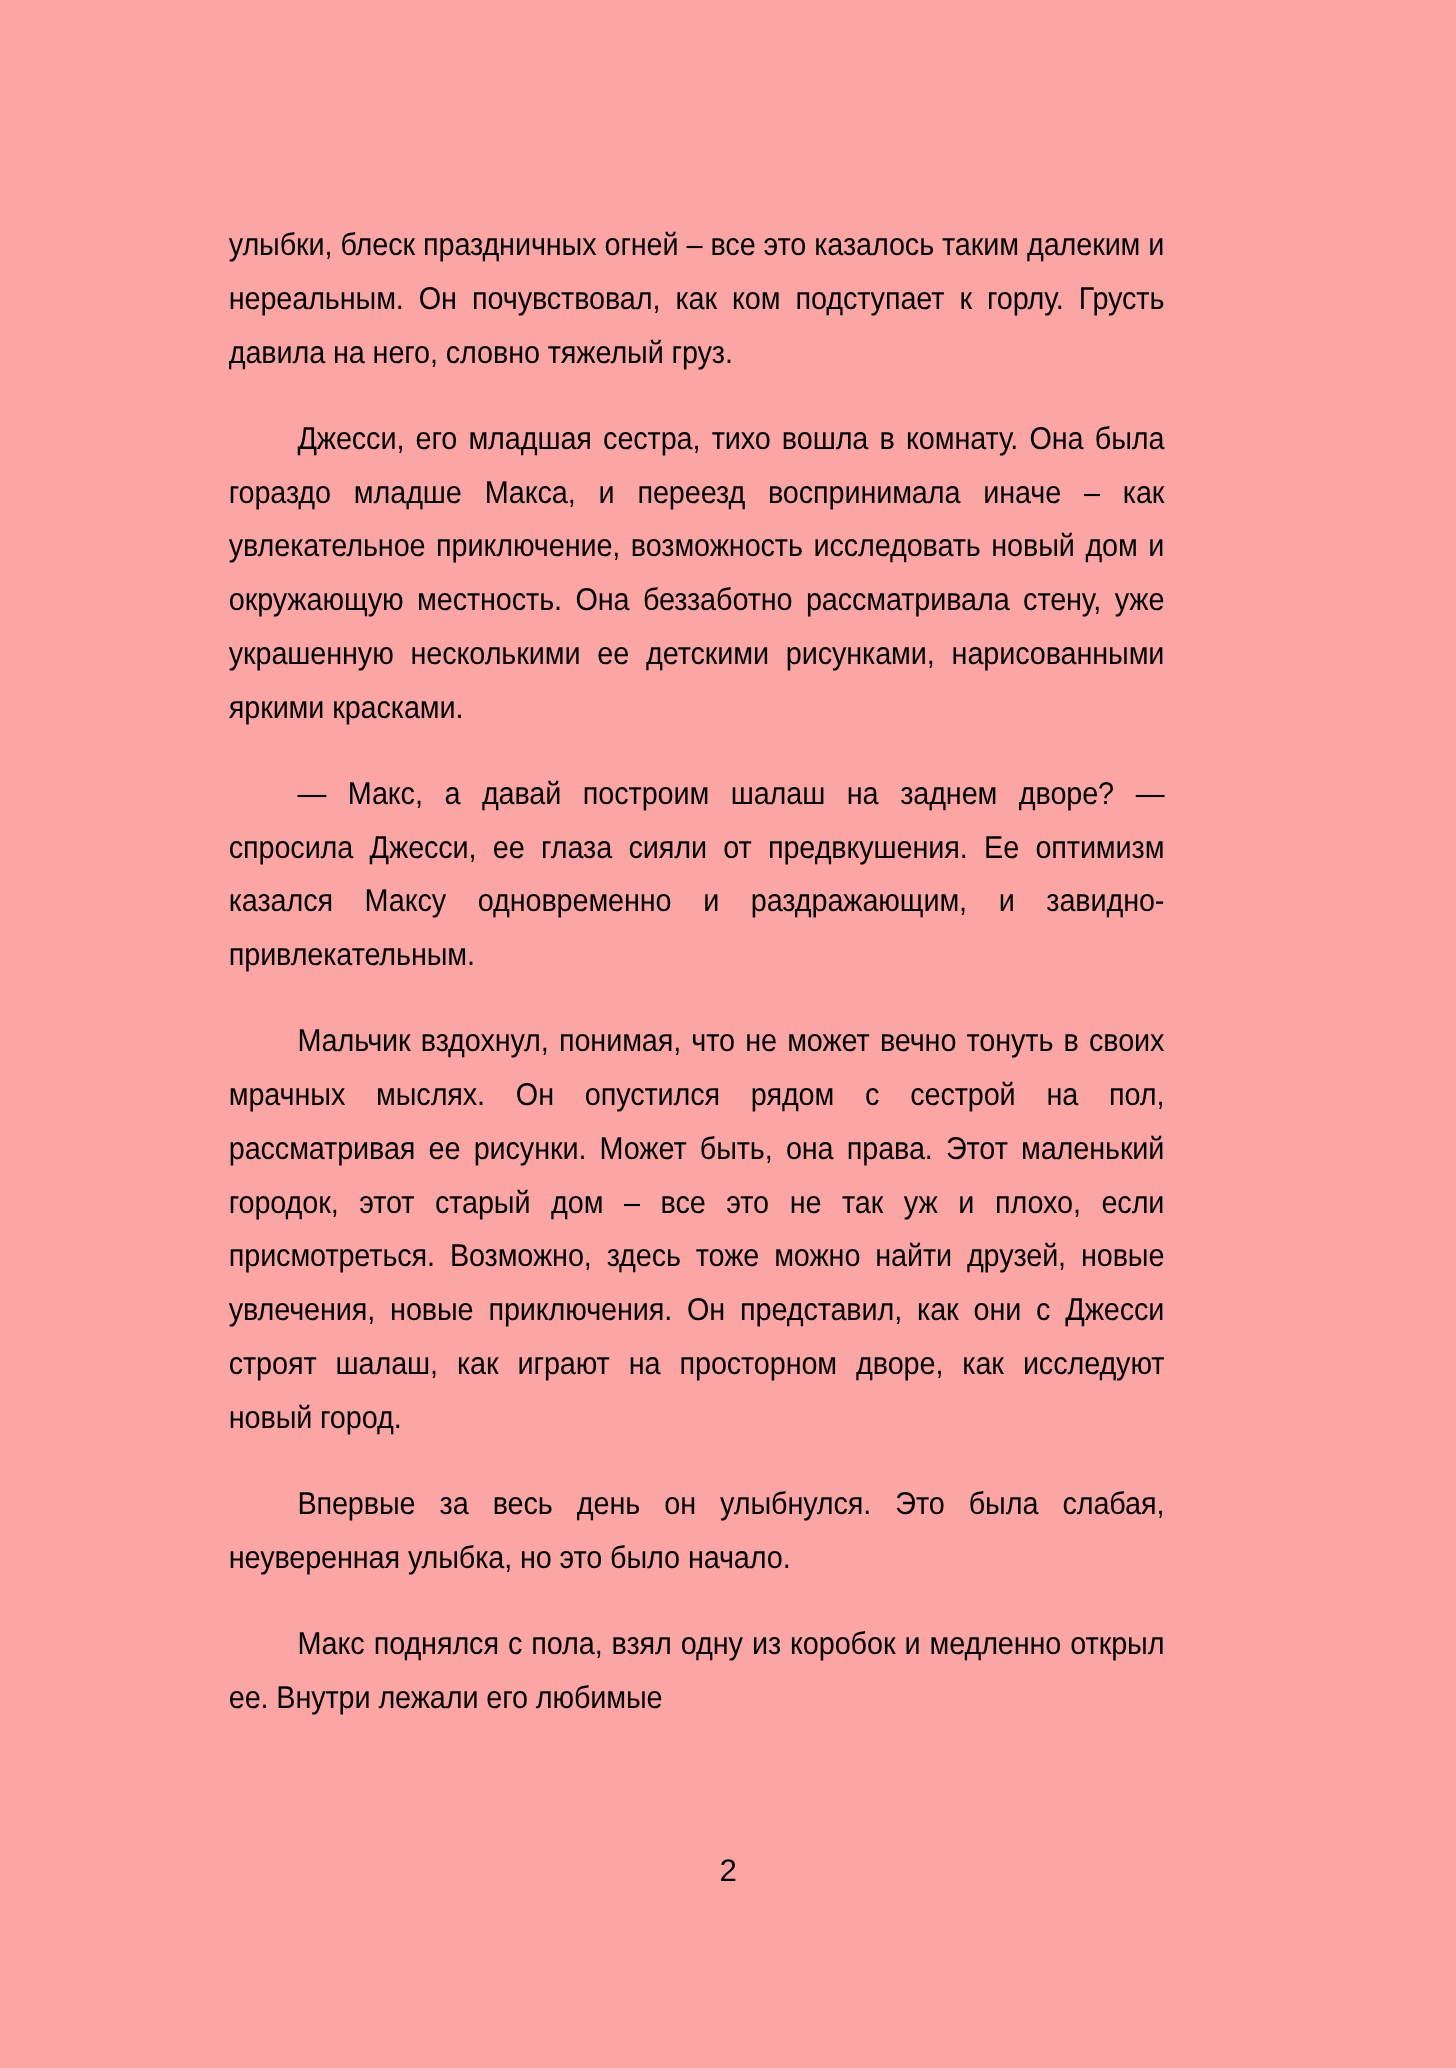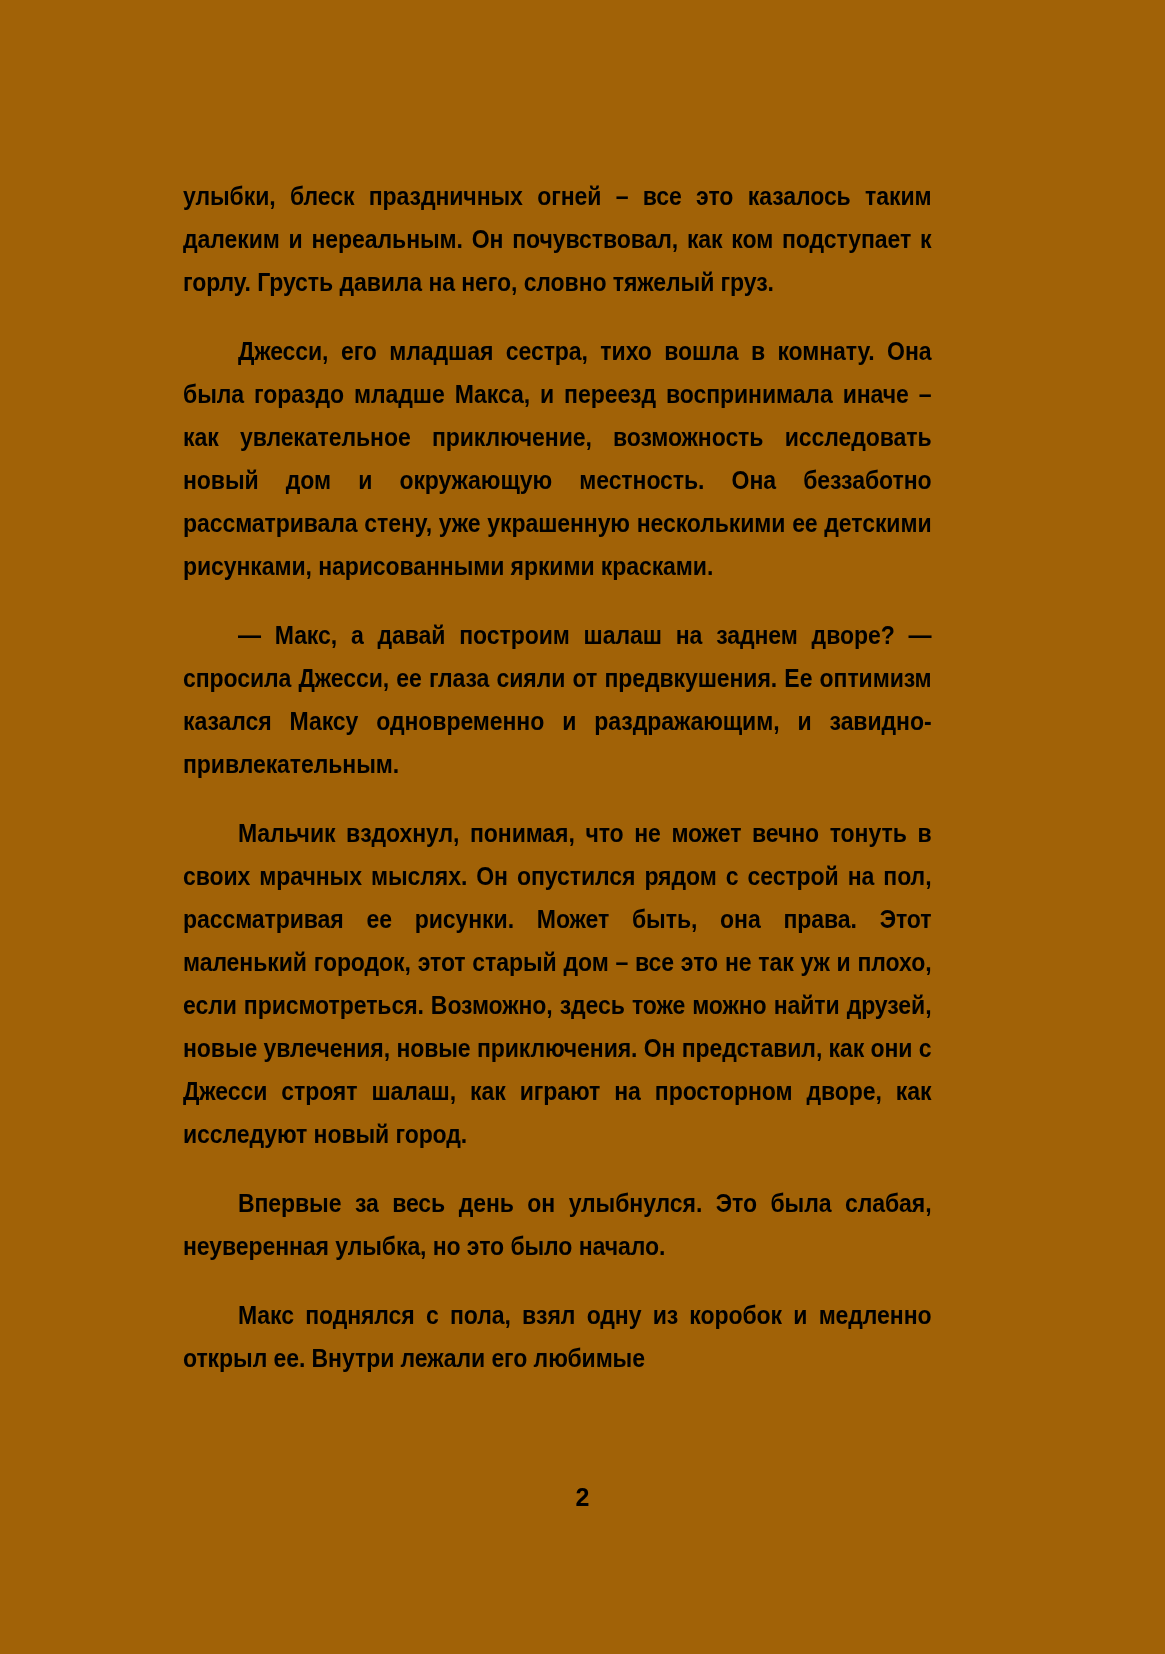--- a/index.html
+++ b/index.html
@@ -14,22 +14,21 @@
     position: relative;
     overflow: hidden;
     font-family: "Liberation Sans", "DejaVu Sans", sans-serif;
     color: #000000;
     -webkit-font-smoothing: antialiased;
   }
 
   .page {
     position: absolute;
     inset: 0;
-    background: #a16207;
-    font-weight: bold;
+    background: #fca5a5;
   }
 
   .text-block {
     position: absolute;
     left: 183px;
     top: 175px;
     width: 749px;
   }
 
   .para {

